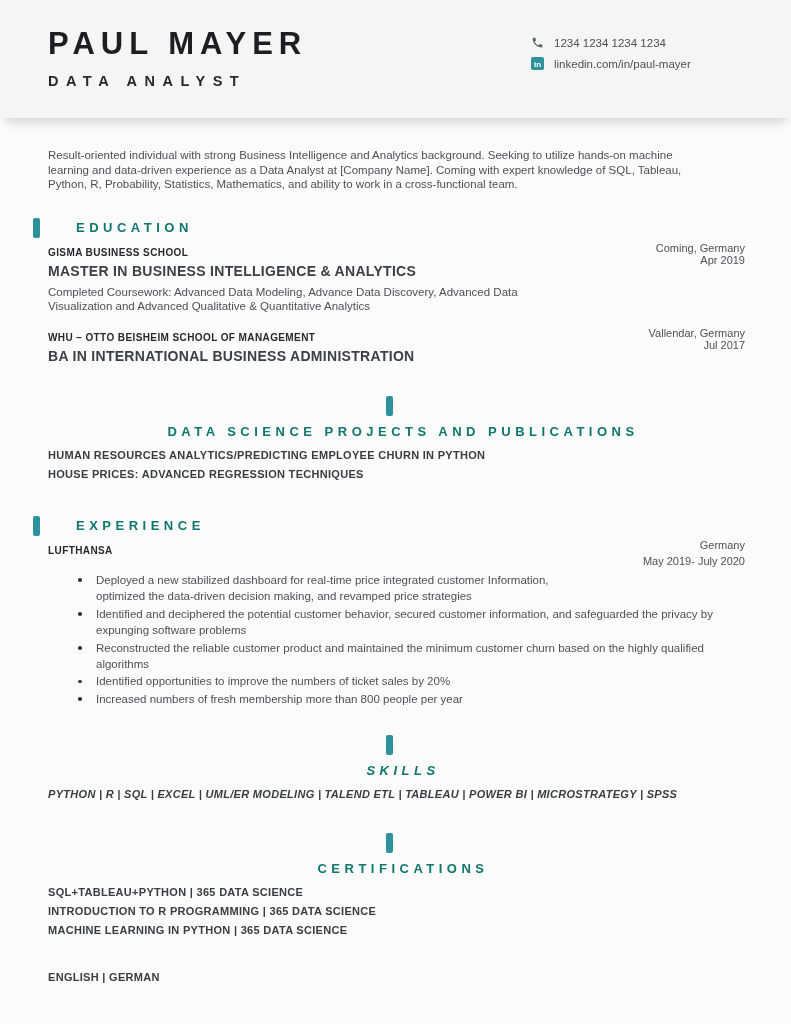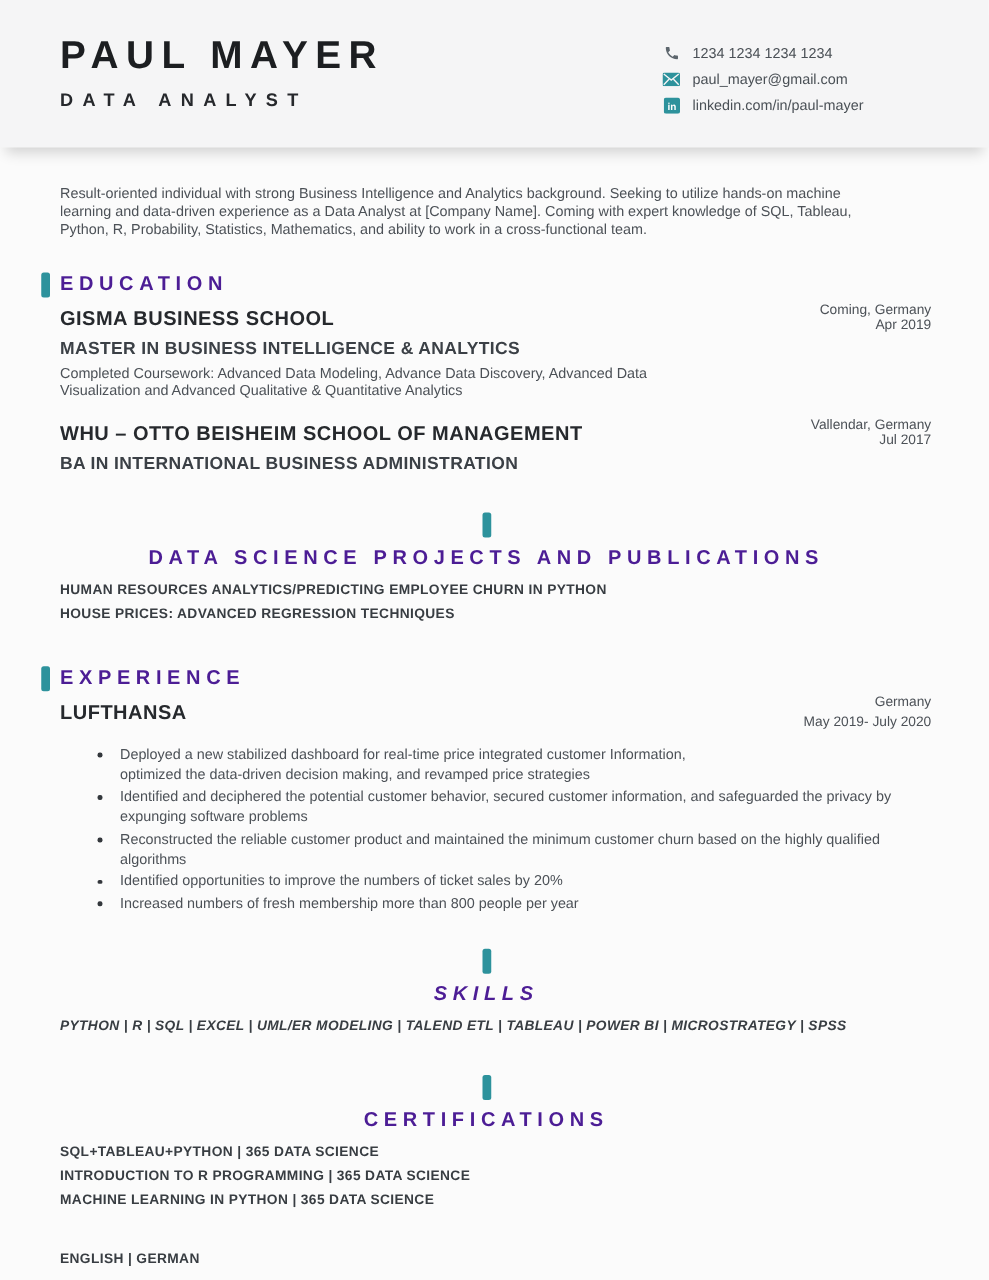--- a/index.html
+++ b/index.html
@@ -65,30 +65,31 @@
     margin-left: -15px;
     margin-bottom: 9px;
   }
   .marker {
     width: 7px;
     height: 20px;
     border-radius: 2px;
     background: #2d929c;
   }
   .section-title {
-    font-size: 16px;
+    font-size: 13px;
     font-weight: 700;
     letter-spacing: 4.5px;
-    color: #4c1d95;
+    color: #0f766e;
+    margin-left: 28px;
   }
 
   .entry { position: relative; }
   .entry + .entry { margin-top: 18px; }
   .org {
-    font-size: 16px;
+    font-size: 10px;
     font-weight: 700;
     letter-spacing: 0.4px;
     color: #26292d;
   }
   .degree {
     margin-top: 5px;
     font-size: 14px;
     font-weight: 600;
     letter-spacing: 0.3px;
     color: #3b4046;
@@ -150,29 +151,20 @@
     <div class="job-title">DATA ANALYST</div>
   </div>
   <div class="contacts">
     <div class="contact-row">
       <span class="icon">
         <svg width="13" height="13" viewBox="0 0 24 24">
             <path fill="#5d666d" d="M6.6 10.8c1.4 2.8 3.8 5.1 6.6 6.6l2.2-2.2c.3-.3.7-.4 1-.2 1.1.4 2.3.6 3.6.6.6 0 1 .4 1 1V20c0 .6-.4 1-1 1C10.6 21 3 13.4 3 4c0-.6.4-1 1-1h3.5c.6 0 1 .4 1 1 0 1.2.2 2.4.6 3.6.1.3 0 .7-.2 1l-2.3 2.2z"></path>
           </svg>
       </span>
       <span class="contact-text">1234 1234 1234 1234</span>
-    </div>
-    <div class="contact-row">
-      <span class="icon">
-        <svg width="14" height="11" viewBox="0 0 14 11">
-            <rect x="0" y="0" width="14" height="11" rx="1.5" fill="#2d929c"></rect>
-            <path d="M1 1.2 L7 6 L13 1.2 M1 9.8 L5.2 5.4 M13 9.8 L8.8 5.4" stroke="#f5f5f6" stroke-width="1.1" fill="none"></path>
-          </svg>
-      </span>
-      <span class="contact-text">paul_mayer@gmail.com</span>
     </div>
     <div class="contact-row">
       <span class="icon">
         <svg width="13" height="13" viewBox="0 0 13 13">
             <rect x="0" y="0" width="13" height="13" rx="2" fill="#2d929c"></rect>
             <text x="6.5" y="9.8" font-size="8" font-family="Liberation Sans, sans-serif" font-weight="bold" fill="#ffffff" text-anchor="middle">in</text>
           </svg>
       </span>
       <span class="contact-text">linkedin.com/in/paul-mayer</span>
     </div>

